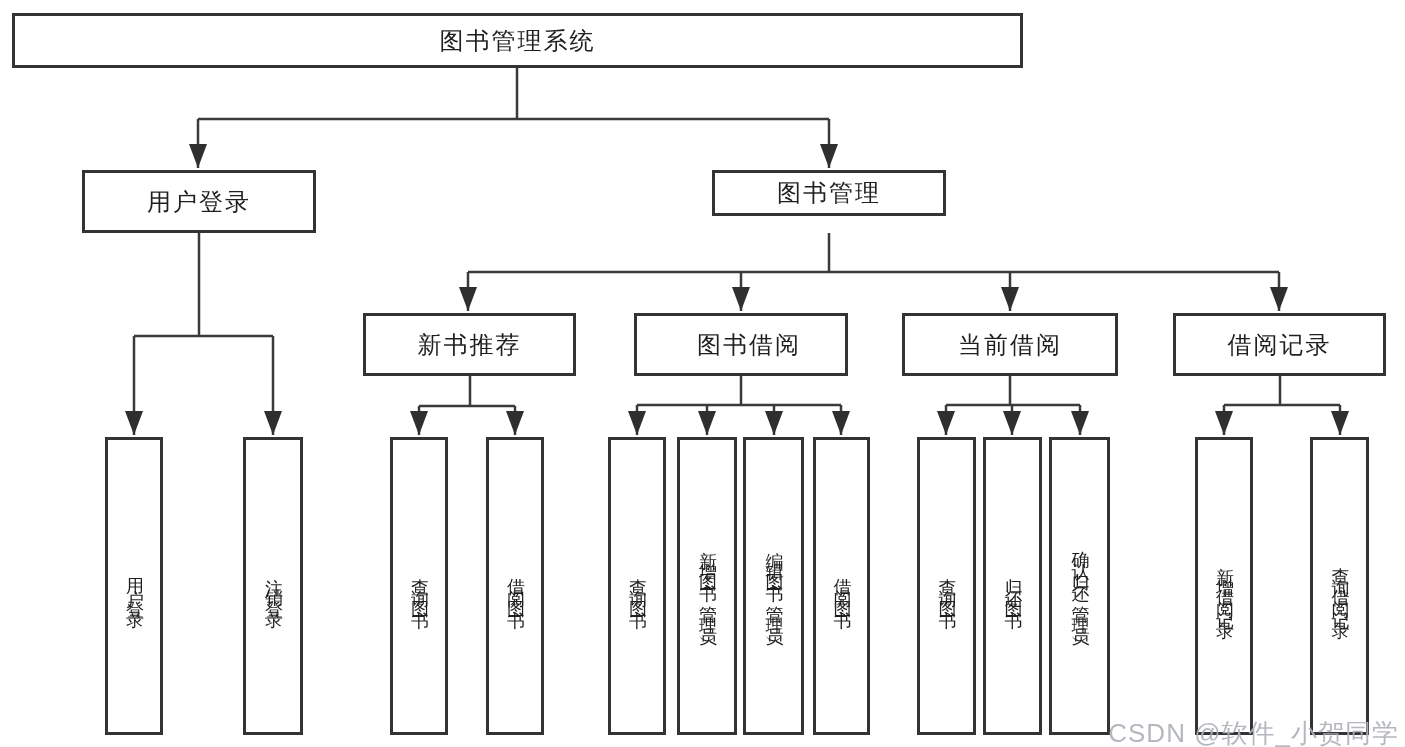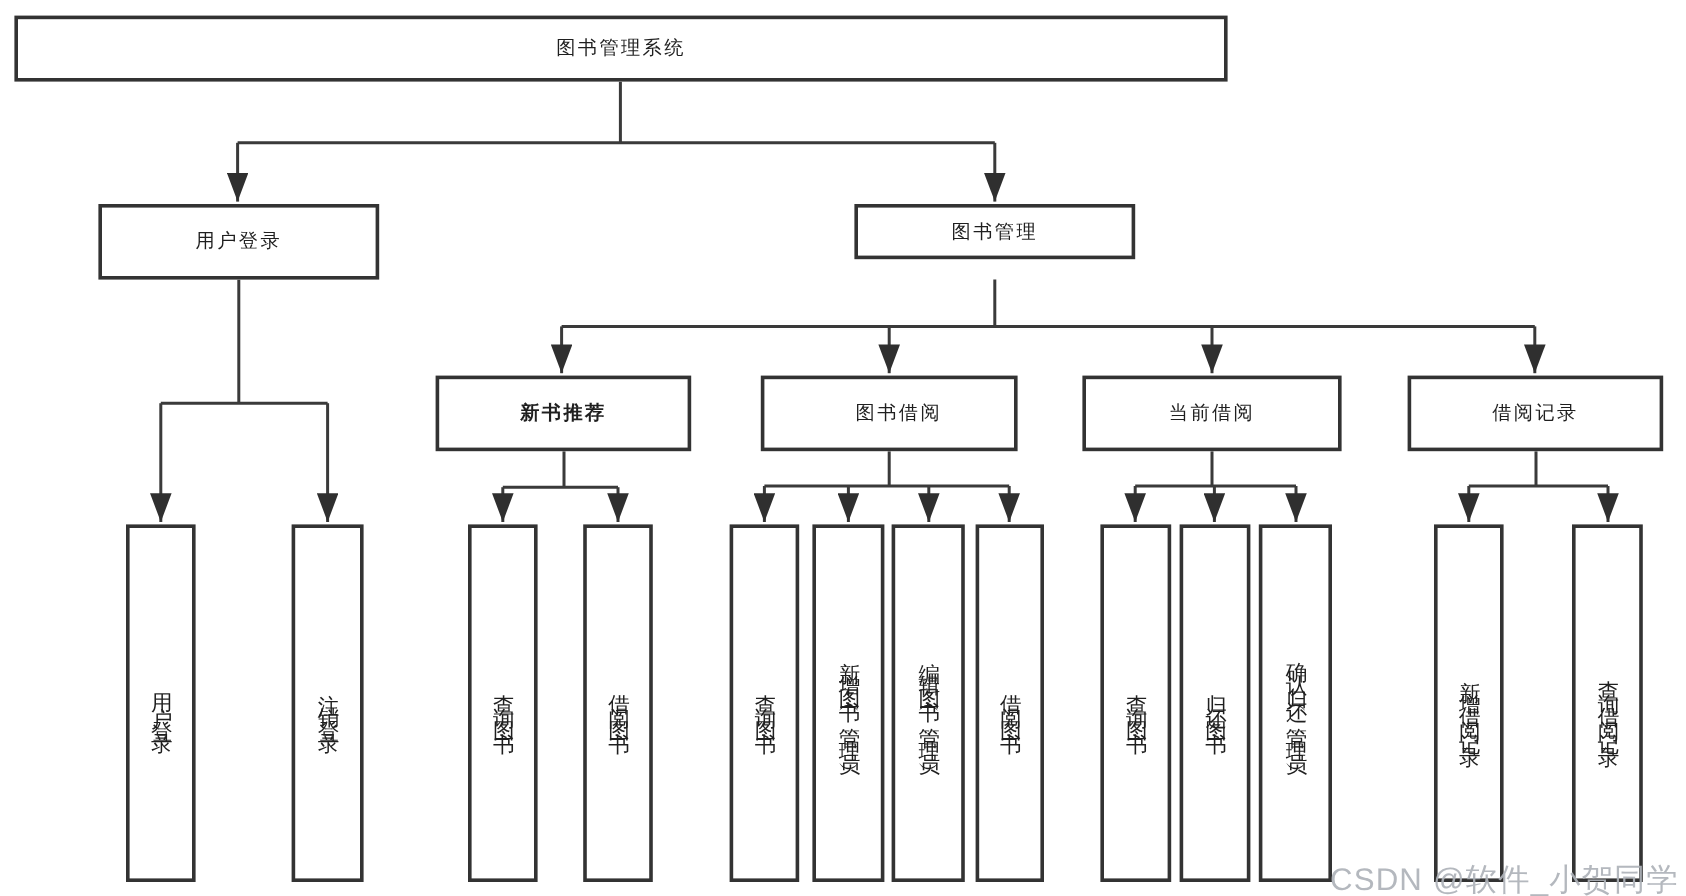--- a/index.html
+++ b/index.html
@@ -21,21 +21,21 @@
     position: absolute;
     background: #ffffff;
     border: 3px solid #333333;
     box-sizing: border-box;
     display: flex;
     align-items: center;
     justify-content: center;
     color: #1f1f1f;
     z-index: 1;
   }
-  .hbox { font-size: 16px; letter-spacing: 2px; }
+  .hbox { font-size: 24px; letter-spacing: 2px; }
   .vtext {
     writing-mode: vertical-rl;
     text-orientation: mixed;
     font-size: 18px;
     letter-spacing: 11px;
     line-height: 1.1;
   }
   .watermark {
     position: absolute;
     top: 716px;
@@ -99,21 +99,21 @@
     <span>图书管理系统</span>
   </div>
 
   <div class="box hbox" style="left:82px; top:170px; width:234px; height:63px;">
     <span>用户登录</span>
   </div>
   <div class="box hbox" style="left:712px; top:170px; width:234px; height:46px;">
     <span>图书管理</span>
   </div>
 
-  <div class="box hbox" style="left:363px; top:313px; width:213px; height:63px;font-weight:bold;">
+  <div class="box hbox" style="left:363px; top:313px; width:213px; height:63px;">
     <span>新书推荐</span>
   </div>
   <div class="box hbox" style="left:634px; top:313px; width:214px; height:63px;padding-left:16px;">
     <span>图书借阅</span>
   </div>
   <div class="box hbox" style="left:902px; top:313px; width:216px; height:63px;">
     <span>当前借阅</span>
   </div>
   <div class="box hbox" style="left:1173px; top:313px; width:213px; height:63px;">
     <span>借阅记录</span>

